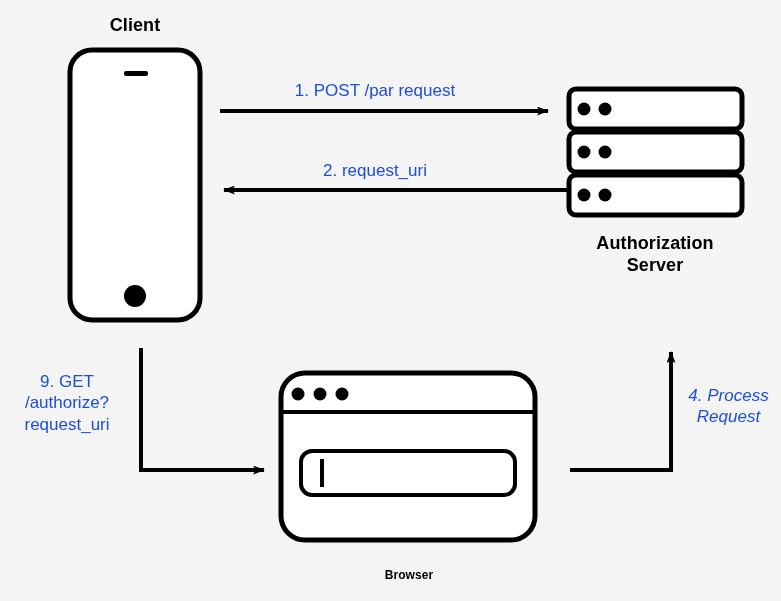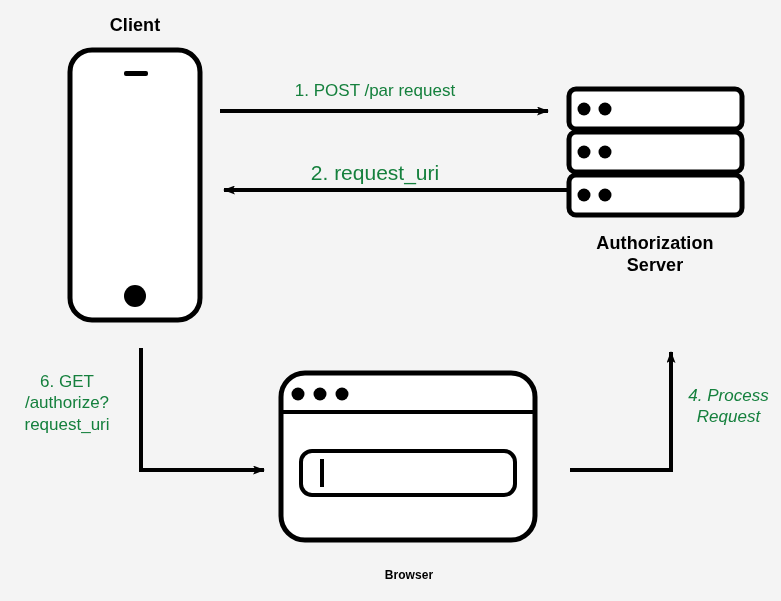--- a/index.html
+++ b/index.html
@@ -30,21 +30,21 @@
     position: absolute;
     font-weight: bold;
     color: #000000;
     text-align: center;
     line-height: 1.2;
     white-space: pre-line;
     letter-spacing: 0.1px;
   }
   .edge-label {
     position: absolute;
-    color: #15803d;
+    color: #1d4ed8;
     text-align: center;
     line-height: 1.25;
     white-space: pre-line;
   }
   #label-client {
     left: 68px;
     top: 15px;
     width: 134px;
     font-size: 18px;
   }
@@ -63,21 +63,21 @@
   #label-step1 {
     left: 235px;
     top: 80px;
     width: 280px;
     font-size: 17px;
   }
   #label-step2 {
     left: 250px;
     top: 160px;
     width: 250px;
-    font-size: 21px;
+    font-size: 17px;
   }
   #label-step3 {
     left: 2px;
     top: 371px;
     width: 130px;
     font-size: 17px;
   }
   #label-step4 {
     left: 676px;
     top: 385px;
@@ -149,20 +149,20 @@
 
   <div class="node-label" id="label-auth-server">Authorization
 Server</div>
 
   <div class="node-label" id="label-browser">Browser</div>
 
   <div class="edge-label" id="label-step1">1. POST /par request</div>
 
   <div class="edge-label" id="label-step2">2. request_uri</div>
 
-  <div class="edge-label" id="label-step3">6. GET
+  <div class="edge-label" id="label-step3">9. GET
 /authorize?
 request_uri</div>
 
   <div class="edge-label" id="label-step4">4. Process
 Request</div>
 
 </div>
 
 </body></html>

